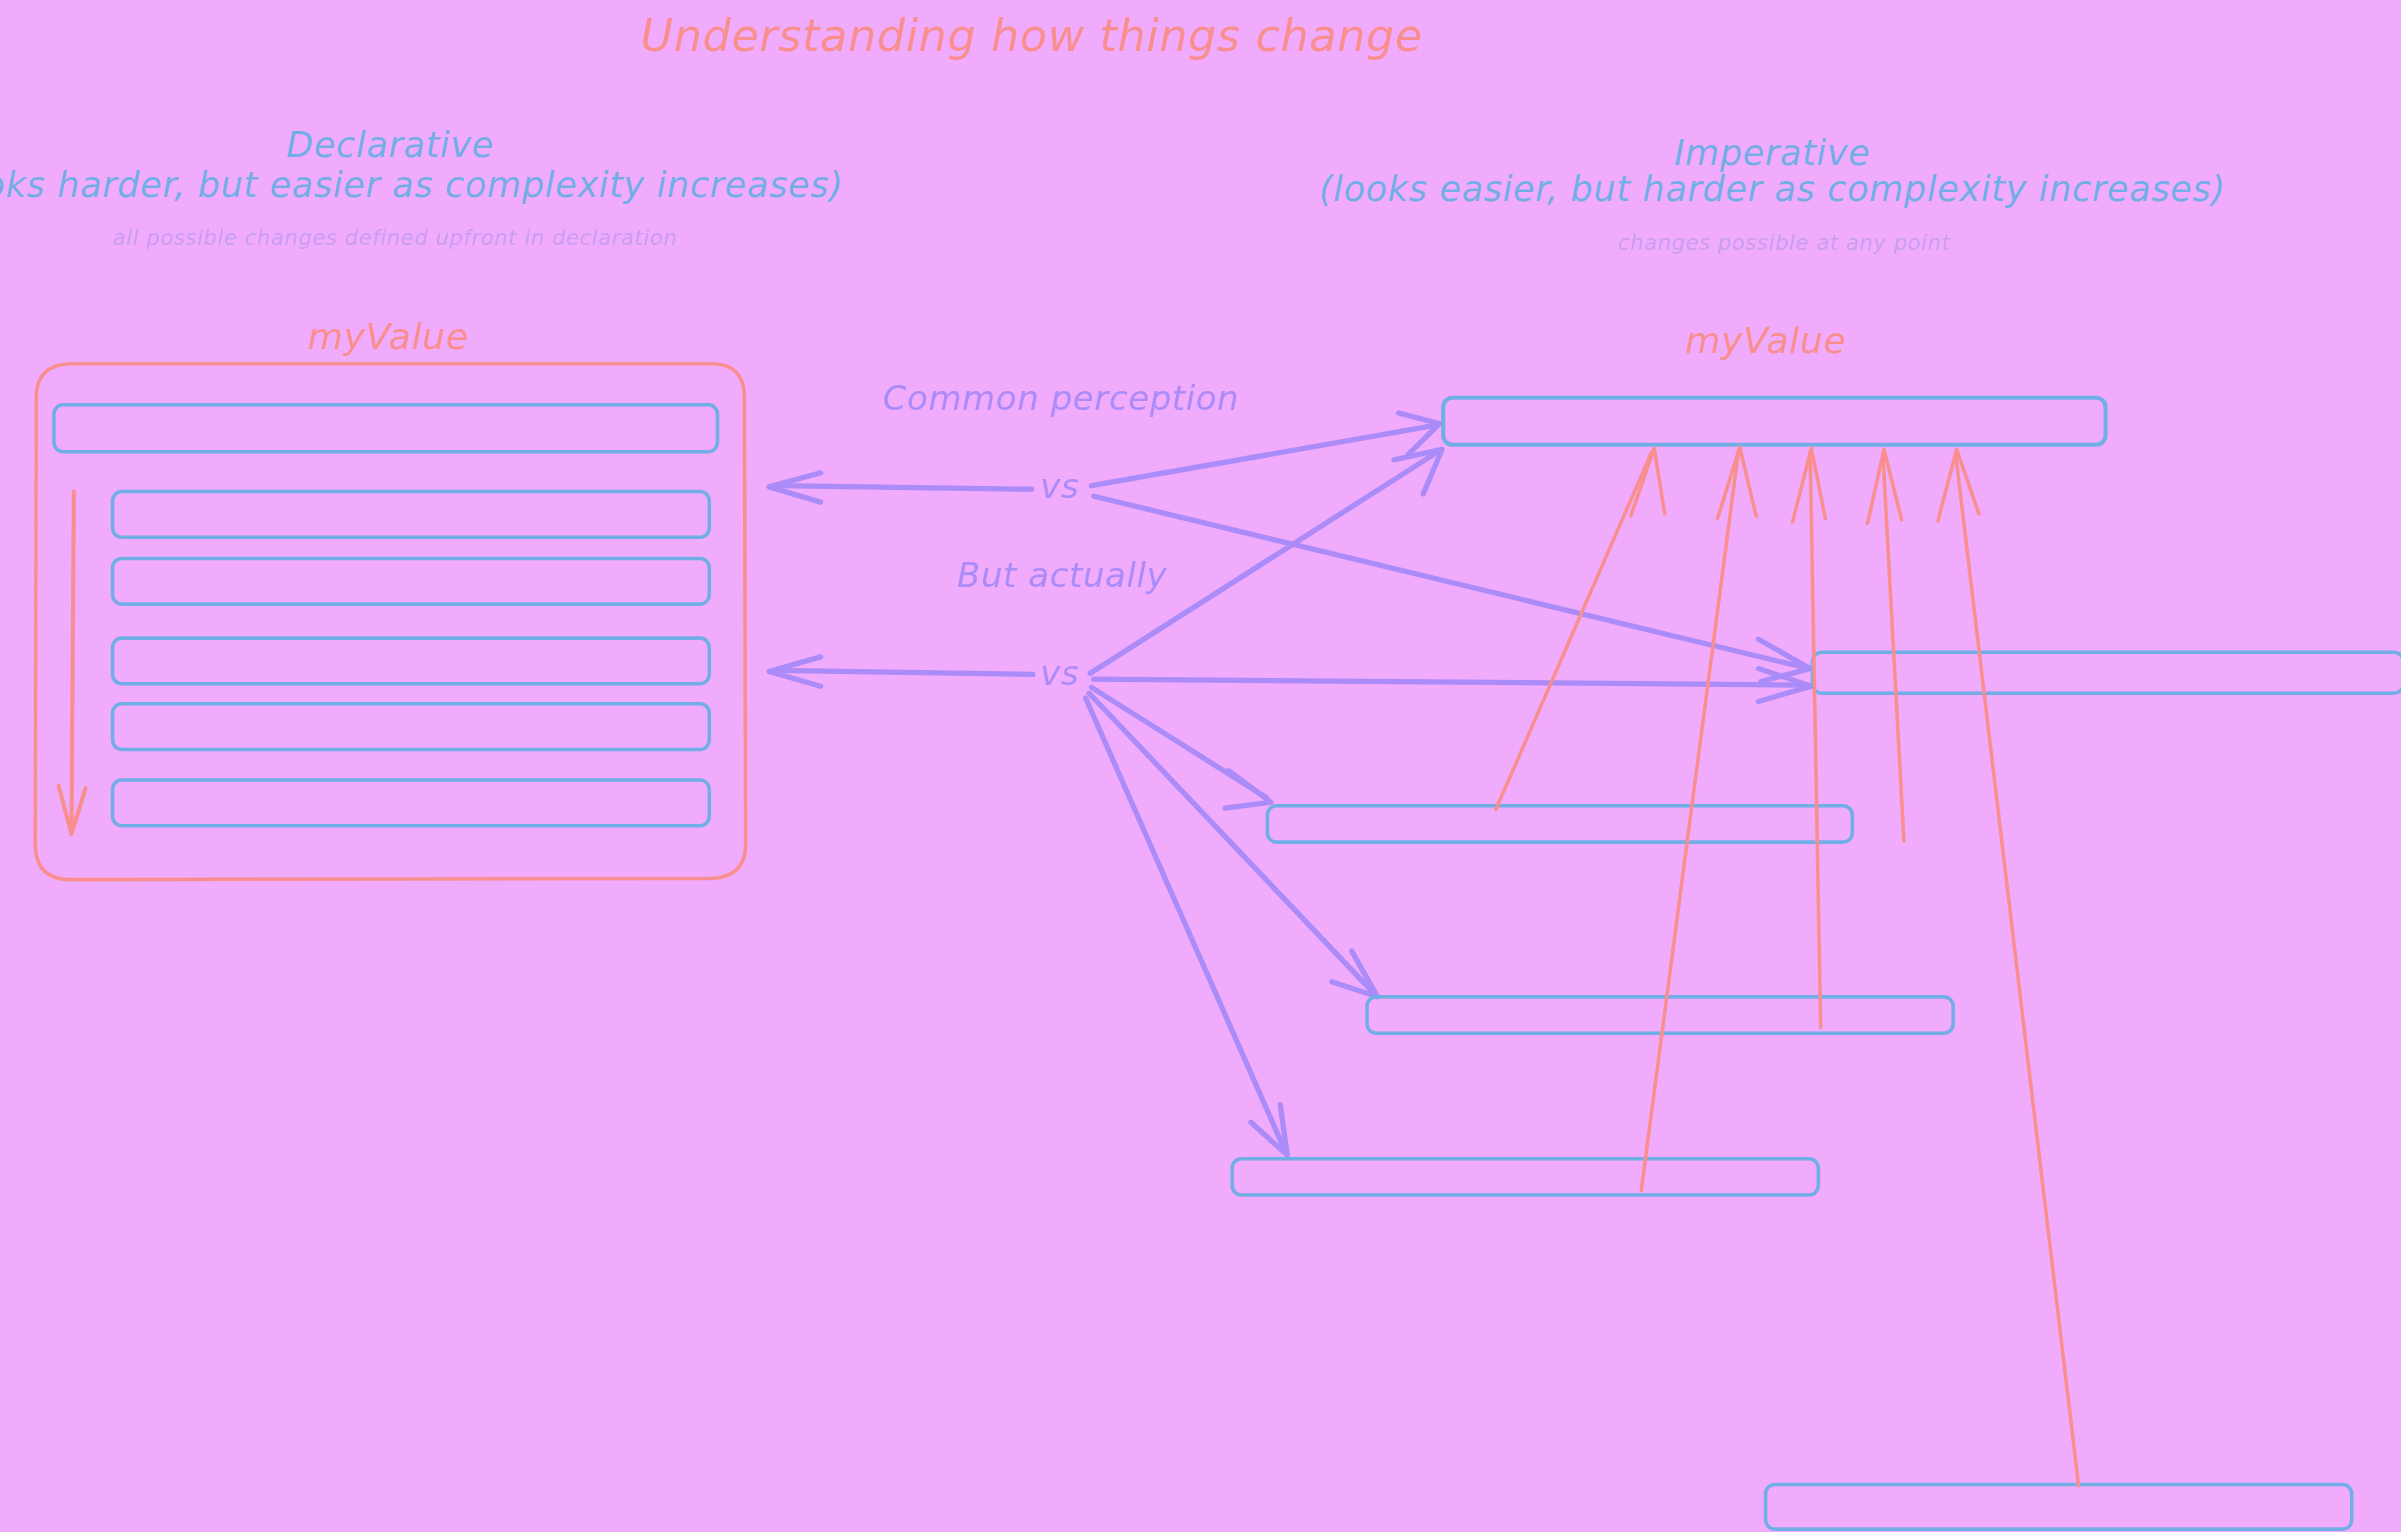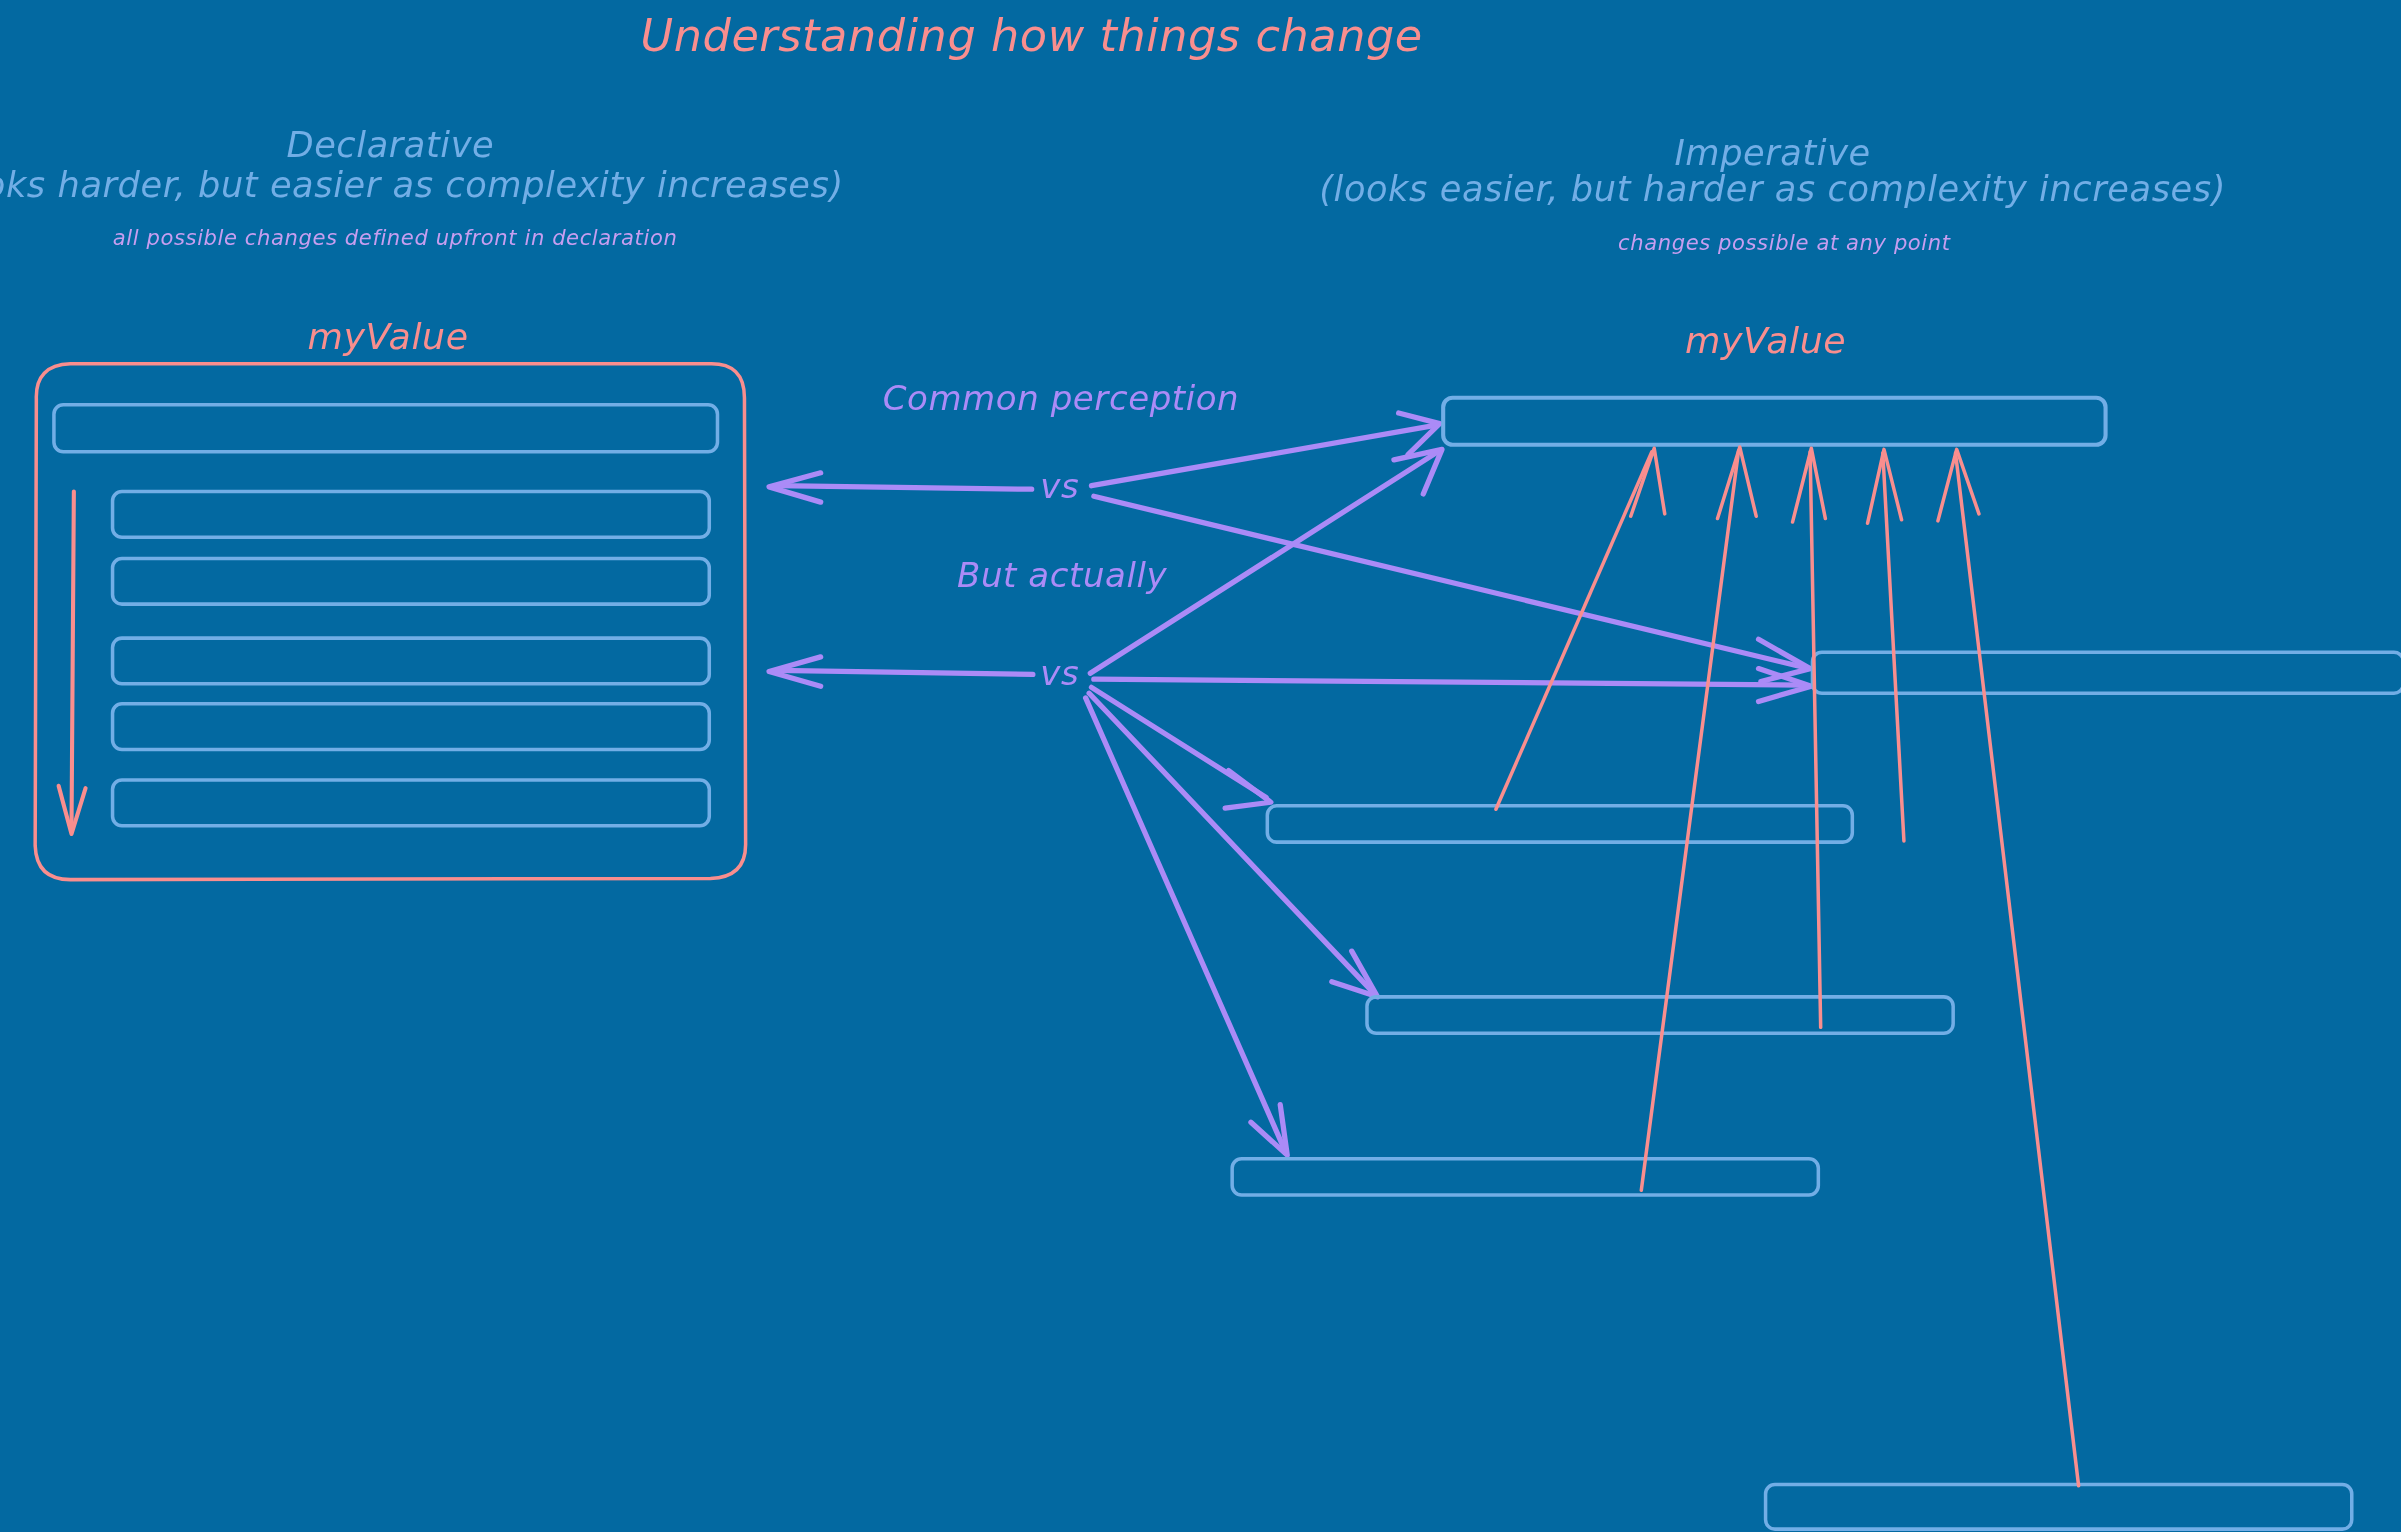--- a/index.html
+++ b/index.html
@@ -5,21 +5,21 @@
 <style>
   html, body {
     margin: 0;
     padding: 0;
     background: #121212;
   }
   #canvas {
     position: relative;
     width: 2401px;
     height: 1533px;
-    background: #0369a1;
+    background: #f0abfc;
     overflow: hidden;
     font-family: "DejaVu Sans", sans-serif;
   }
   svg#scene {
     position: absolute;
     left: 0;
     top: 0;
     width: 2401px;
     height: 1533px;
     display: block;

